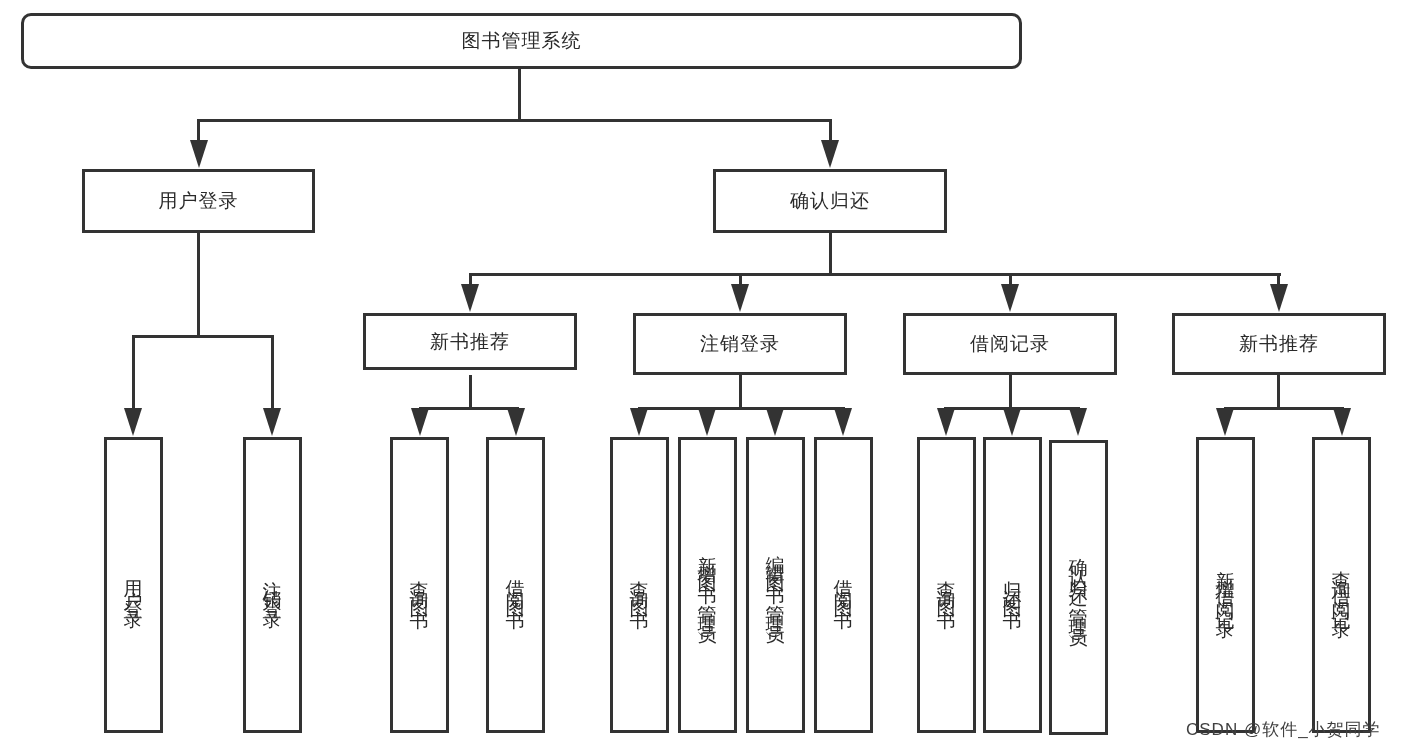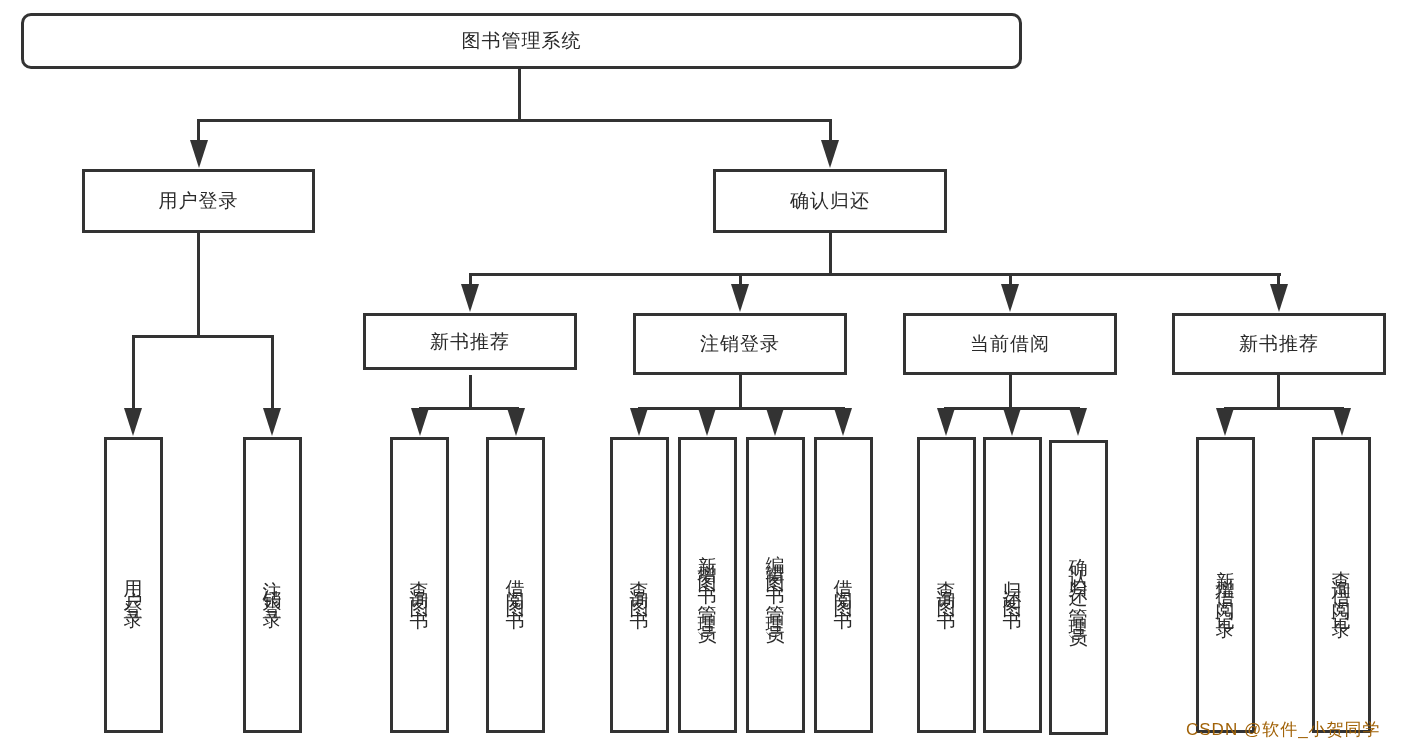--- a/index.html
+++ b/index.html
@@ -37,21 +37,21 @@
   .ar{
     position:absolute;width:0;height:0;
     border-left:9px solid transparent;
     border-right:9px solid transparent;
     border-top:28px solid #333;
   }
   .watermark{
     position:absolute;
     left:1186px;top:718px;
     font-size:17px;
-    color:#a16207;
+    color:#404040;
     letter-spacing:1px;
     white-space:nowrap;
     z-index:10;
   }
 </style>
 </head>
 <body>
 
 <div class="canvas">
 
@@ -91,21 +91,21 @@
   <div class="vl" style="left:1277px;top:273px;width:3px;height:14px;"></div>
   <div class="ar" style="left:1270px;top:284px;"></div>
 
   <div class="box" style="left:363px;top:313px;width:214px;height:57px;">
     <span class="hlabel">新书推荐</span>
   </div>
   <div class="box" style="left:633px;top:313px;width:214px;height:62px;">
     <span class="hlabel">注销登录</span>
   </div>
   <div class="box" style="left:903px;top:313px;width:214px;height:62px;">
-    <span class="hlabel">当前借阅</span>
+    <span class="hlabel">借阅记录</span>
   </div>
   <div class="box" style="left:1172px;top:313px;width:214px;height:62px;">
     <span class="hlabel">新书推荐</span>
   </div>
 
   <div class="vl" style="left:469px;top:375px;width:3px;height:34px;"></div>
   <div class="hl" style="left:419px;top:407px;width:100px;height:3px;"></div>
   <div class="ar" style="left:411px;top:408px;"></div>
   <div class="ar" style="left:507px;top:408px;"></div>
 

